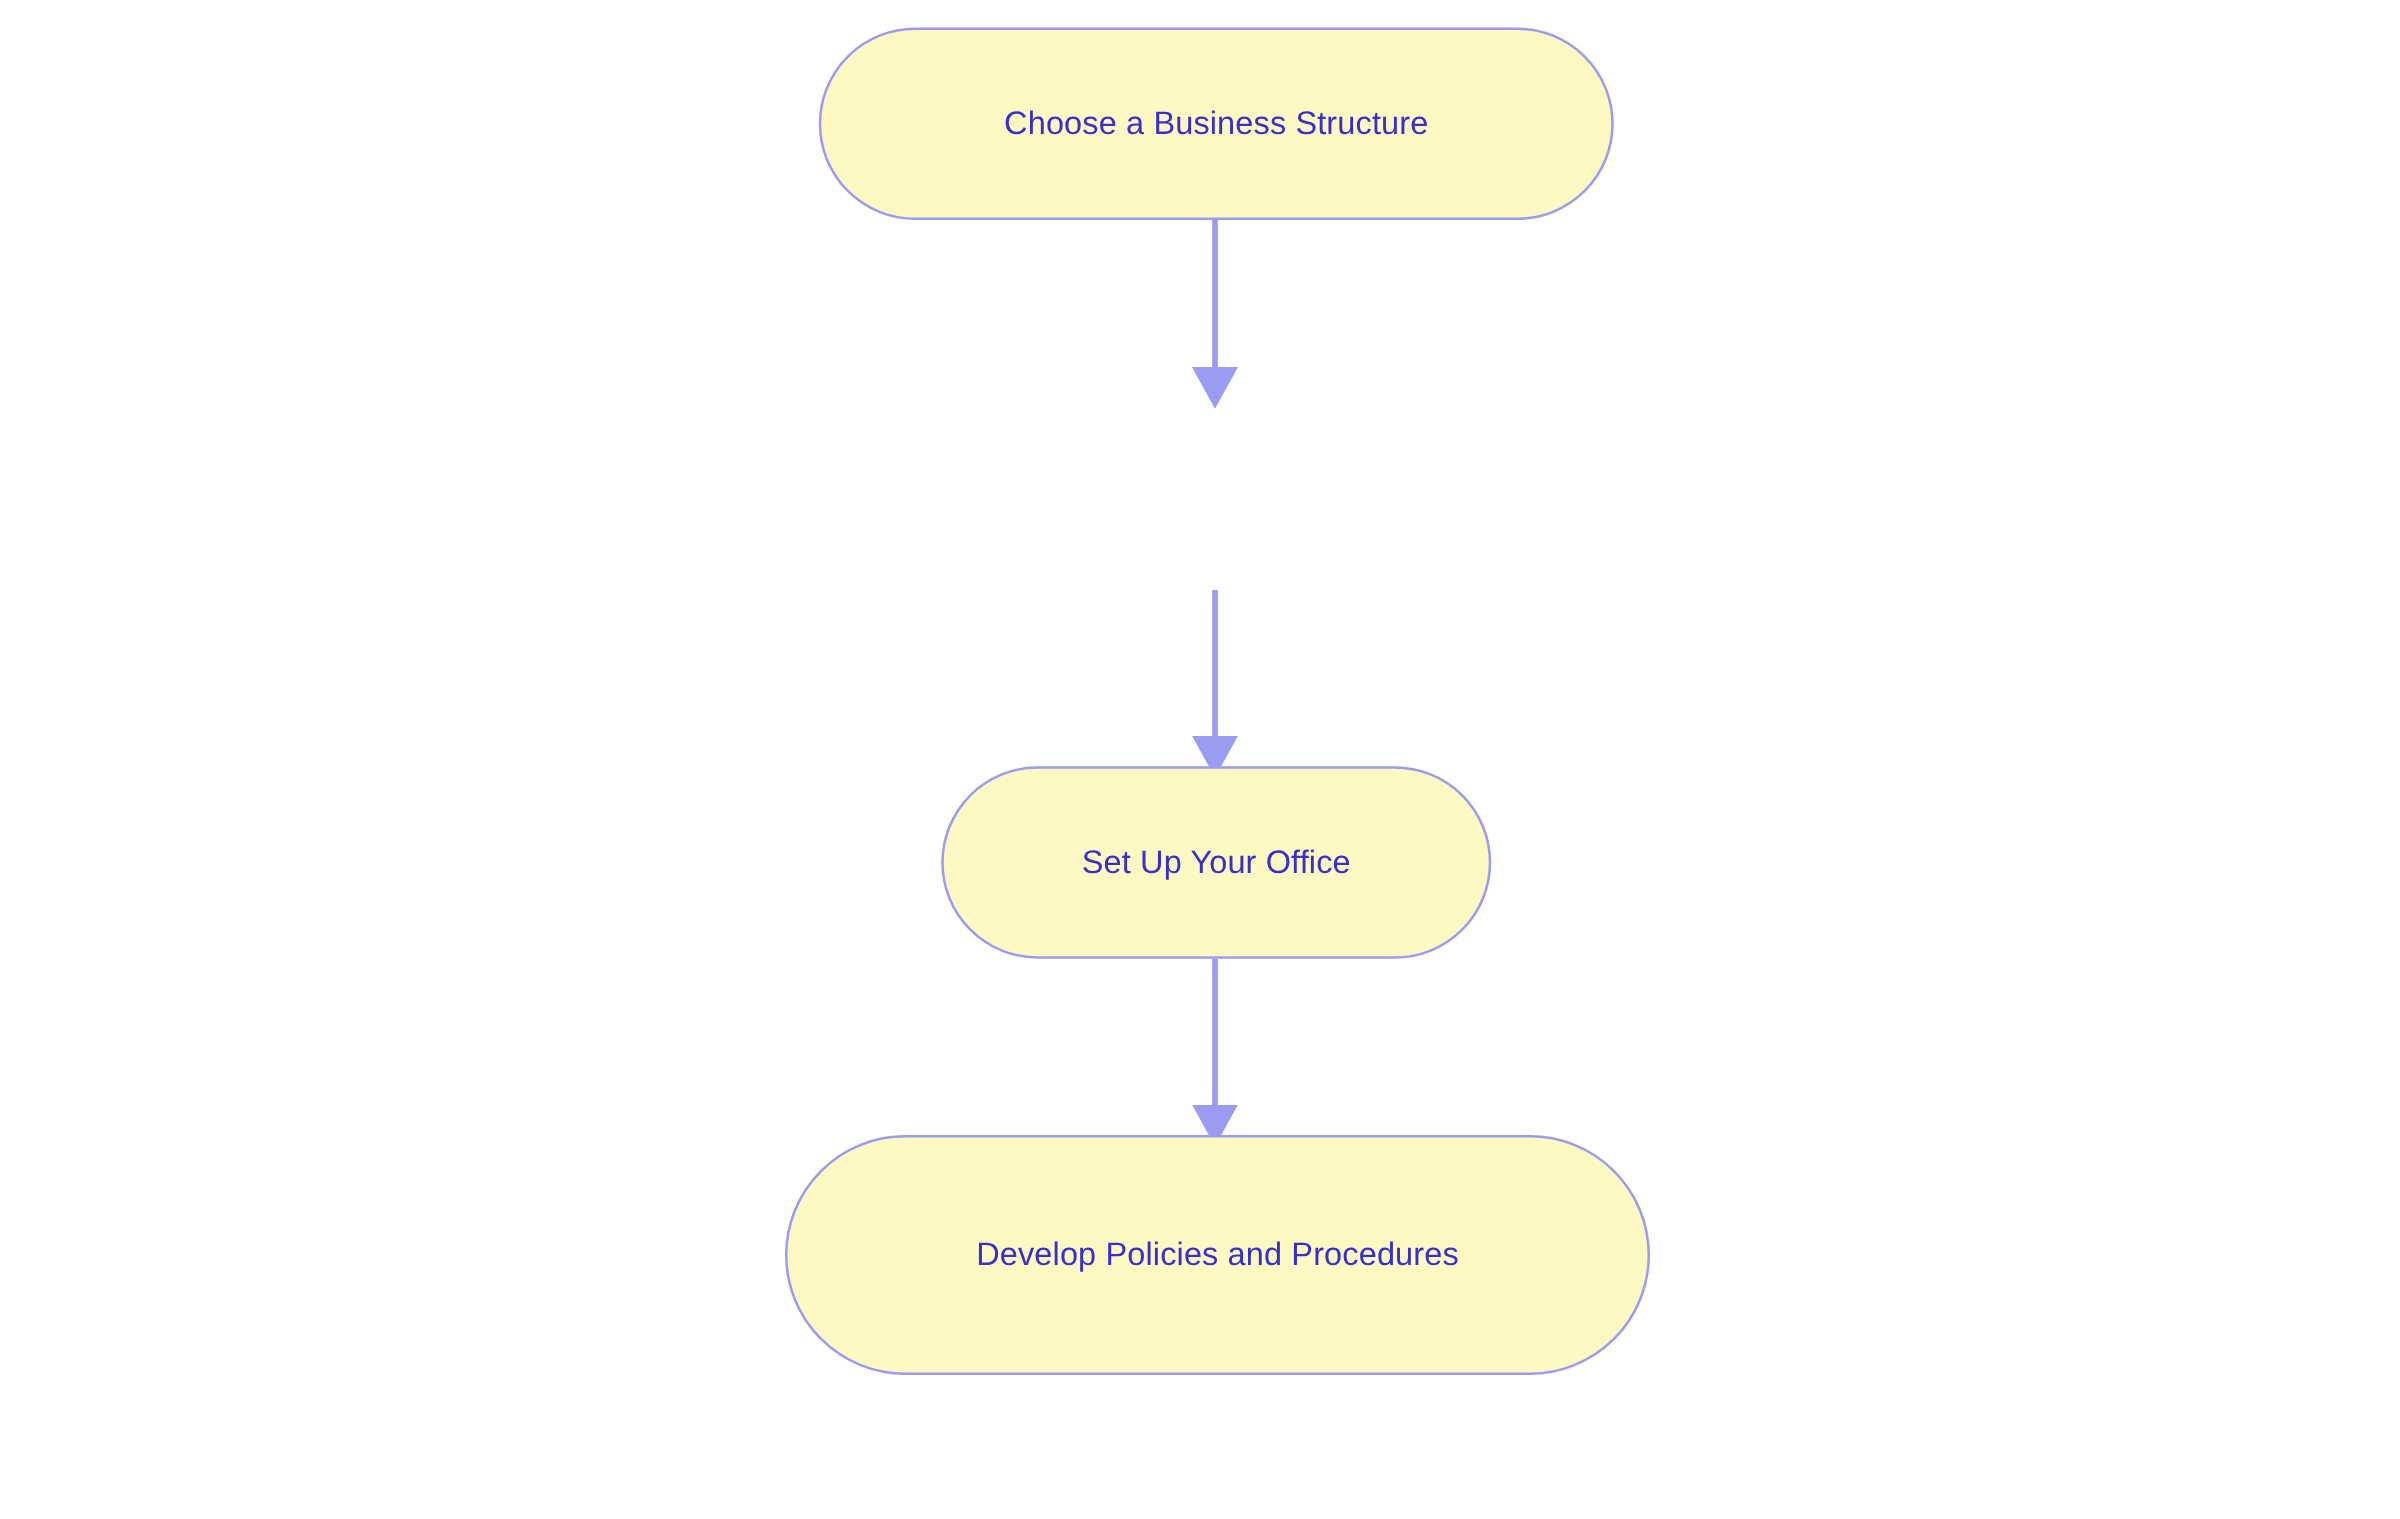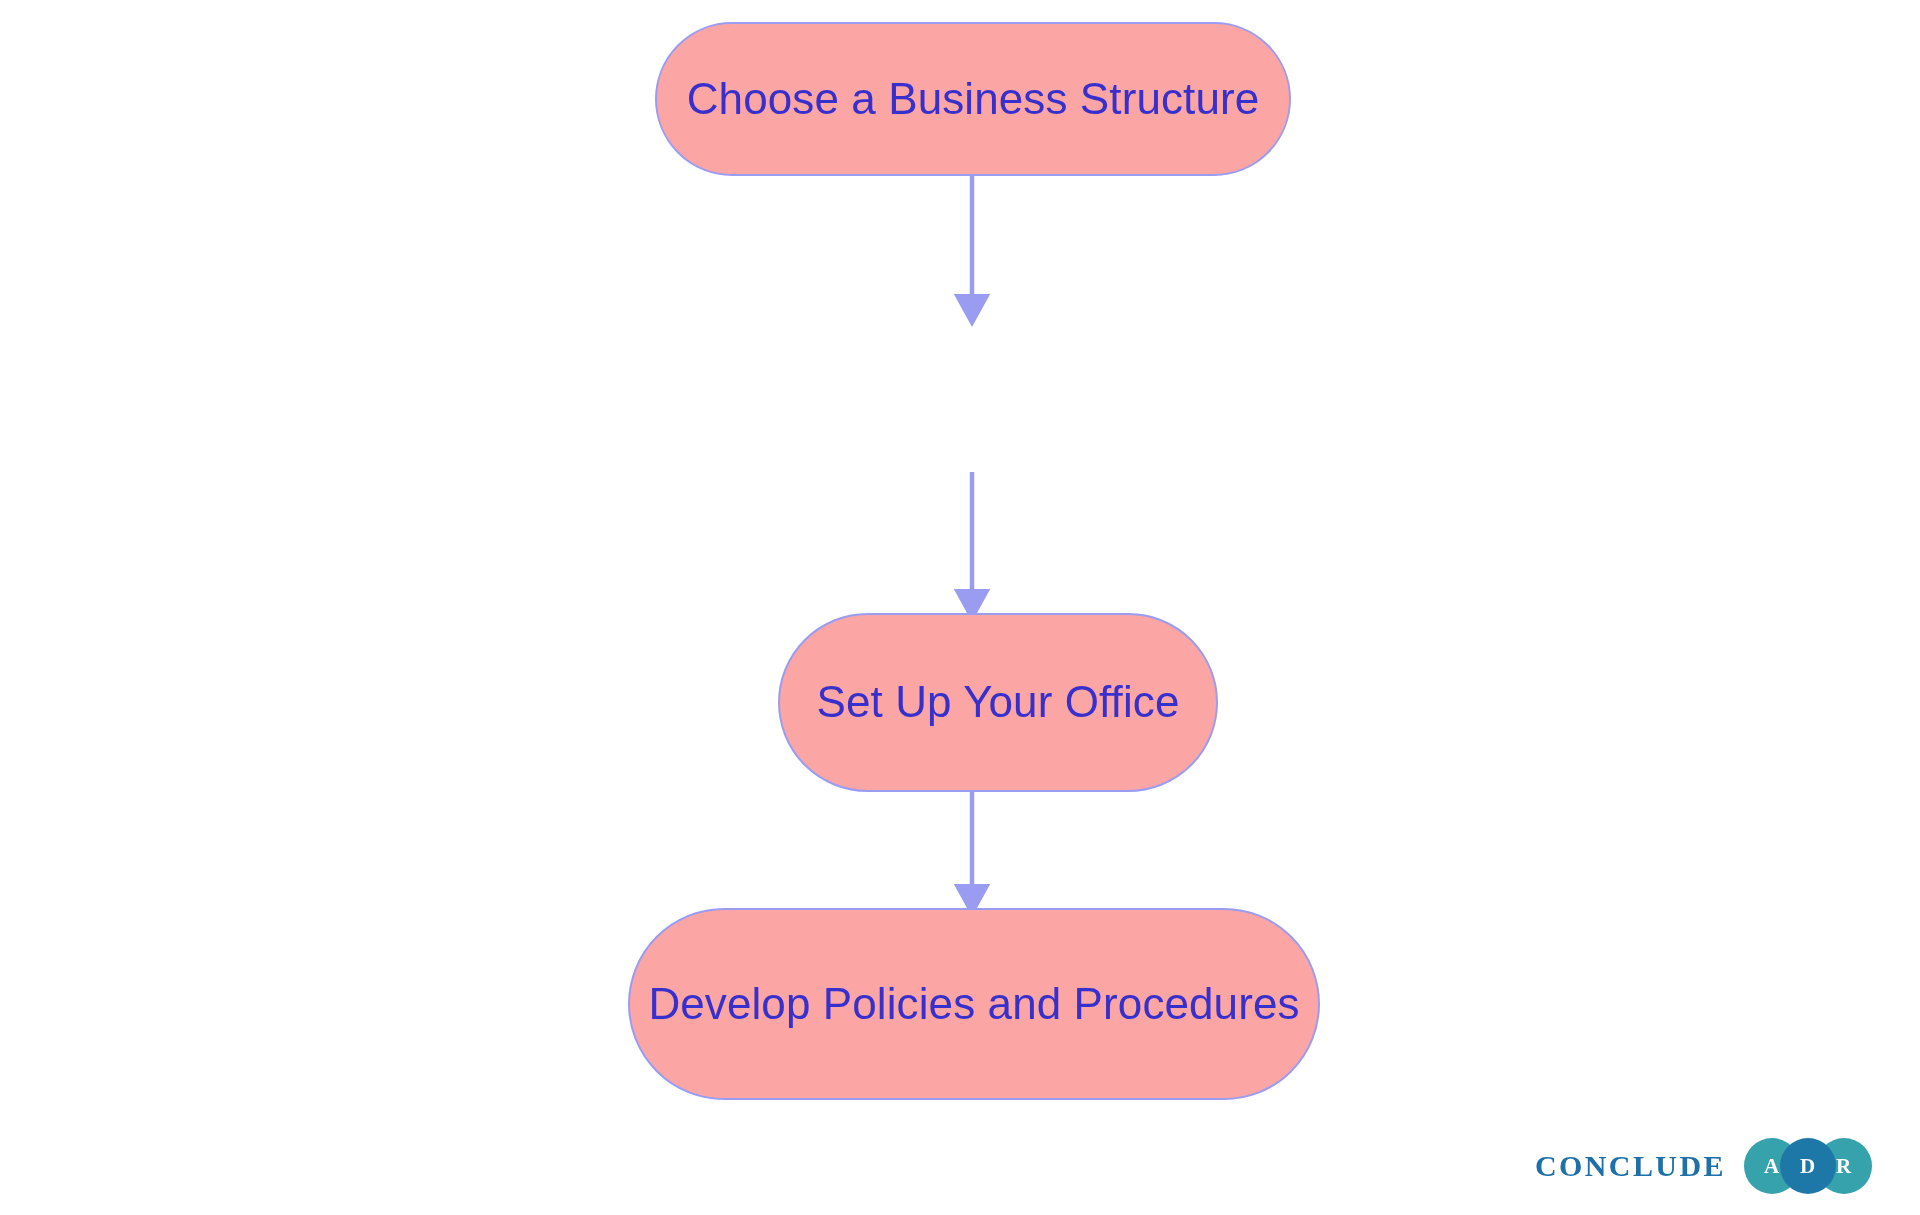--- a/index.html
+++ b/index.html
@@ -23,45 +23,45 @@
     top: 0;
     width: 1920px;
     height: 1215px;
     background: #ffffff;
   }
 
   
   .flow-node {
     position: absolute;
     box-sizing: border-box;
-    background: #fca5a5;
+    background: #fef9c3;
     border: 2.5px solid #9a9cf2;
     border-radius: 999px;
     display: flex;
     align-items: center;
     justify-content: center;
     text-align: center;
     color: #3730cc;
     font-family: "Liberation Sans", sans-serif;
-    font-size: 44px;
+    font-size: 26px;
     font-weight: 400;
     letter-spacing: 0.1px;
     line-height: 1.15;
     white-space: nowrap;
     user-select: none;
   }
 
   .node-label {
     color: #3730cc;
     pointer-events: none;
   }
 
   #node-0 { left: 655px;  top: 22px;   width: 636px; height: 154px; }
   #node-1 { left: 705px;  top: 318px;  width: 536px; height: 154px; }
-  #node-2 { left: 778px;  top: 613px;  width: 440px; height: 179px; }
+  #node-2 { left: 753px;  top: 613px;  width: 440px; height: 154px; }
   #node-3 { left: 628px;  top: 908px;  width: 692px; height: 192px; }
 
   
   .connector {
     position: absolute;
     left: 0;
     top: 0;
     width: 1920px;
     height: 1215px;
     pointer-events: none;
@@ -136,28 +136,14 @@
 
 
   <div id="node-2" class="flow-node">
     <span class="node-label">Set Up Your Office</span>
   </div>
 
   <div id="node-3" class="flow-node">
     <span class="node-label">Develop Policies and Procedures</span>
   </div>
 
-  <div id="brand-logo">
-    <div id="brand-wordmark">CONCLUDE</div>
-    <div id="brand-circles">
-      <div class="brand-circle c0">
-        <span>A</span>
-      </div>
-      <div class="brand-circle c1">
-        <span>D</span>
-      </div>
-      <div class="brand-circle c2">
-        <span>R</span>
-      </div>
-    </div>
-  </div>
 
 </div>
 
 </body></html>

